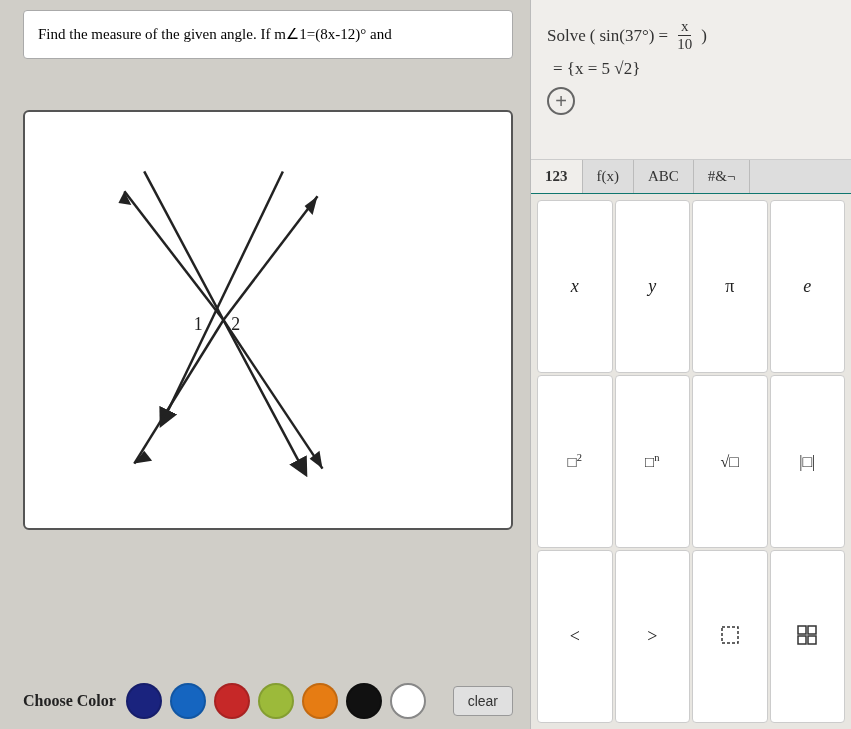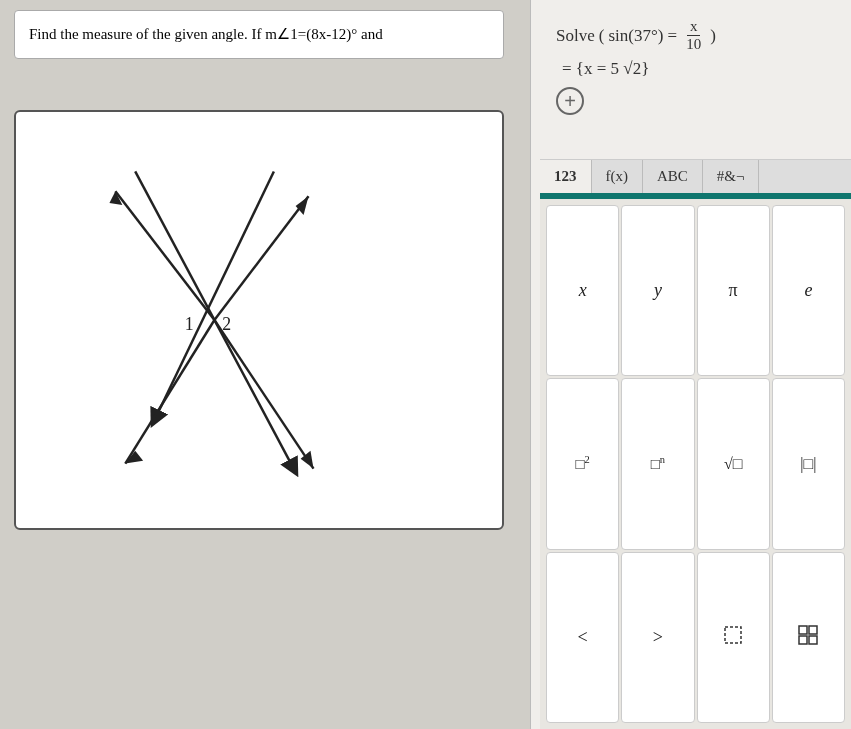--- a/index.html
+++ b/index.html
@@ -8,21 +8,21 @@
       height: 729px;
       background: #d0cec8;
       font-family: 'Georgia', serif;
       overflow: hidden;
       position: relative;
     }
 
     
     .left-panel {
       position: absolute;
-      left: 4px;
+      left: 13px;
       top: 0;
       width: 530px;
       height: 729px;
       background: #d0cec8;
     }
 
     
     .problem-box {
       position: absolute;
       top: 10px;
@@ -104,21 +104,20 @@
     .right-panel {
       position: absolute;
       right: 0;
       top: 0;
       width: 321px;
       height: 729px;
       background: #f0eeeb;
       border-left: 1px solid #bbb;
       display: flex;
       flex-direction: column;
-      padding-left: 9px;
     }
 
     
     .solve-display {
       background: #f0eeeb;
       padding: 18px 16px 10px 16px;
       min-height: 160px;
       border-bottom: 1px solid #ccc;
     }
 
@@ -157,21 +156,21 @@
     .keyboard-area {
       flex: 1;
       background: #e8e6e1;
       display: flex;
       flex-direction: column;
     }
 
     .keyboard-tabs {
       display: flex;
       background: #ddd;
-      border-bottom: 6px solid #0f766e;
+      border-bottom: 1px solid #0f766e;
     }
 
     .kb-tab {
       padding: 8px 14px;
       font-size: 15px;
       cursor: pointer;
       color: #333;
       border-right: 1px solid #bbb;
     }
 
@@ -252,20 +251,31 @@
       <polygon points="110,355 120,342 128,352" fill="#222"></polygon>
 
       <line x1="200" y1="210" x2="300" y2="360" stroke="#222" stroke-width="2.5"></line>
       <polygon points="300,360 287,350 297,342" fill="#222"></polygon>
 
       <text x="170" y="220" font-size="18" font-family="Georgia,serif" fill="#222">1</text>
       <text x="208" y="220" font-size="18" font-family="Georgia,serif" fill="#222">2</text>
     </svg>
   </div>
 
+  <div class="color-chooser">
+    <span class="choose-color-label">Choose Color</span>
+    <div class="color-dot" style="background:#1a237e;"></div>
+    <div class="color-dot" style="background:#1565c0;"></div>
+    <div class="color-dot" style="background:#c62828;"></div>
+    <div class="color-dot" style="background:#9cba3a;"></div>
+    <div class="color-dot" style="background:#e67c13;"></div>
+    <div class="color-dot" style="background:#111111;"></div>
+    <div class="color-dot" style="background:#ffffff; border:2px solid #888;"></div>
+    <button class="clear-button">clear</button>
+  </div>
 
 </div>
 
 <div class="answer-input-box" style="position:absolute;top:10px;left:700px;width:140px;height:38px;">
   <input type="text" style="width: 100%; height: 100%; border: none; outline: none; font-size: 15px; padding: 4px 8px;">
 </div>
 
 <div class="right-panel" style="left:530px;">
 
   <div class="solve-display">

